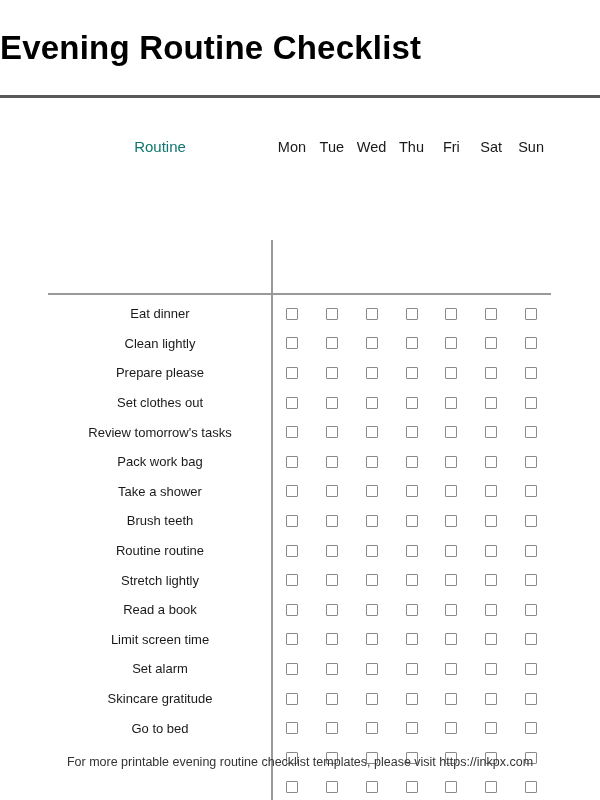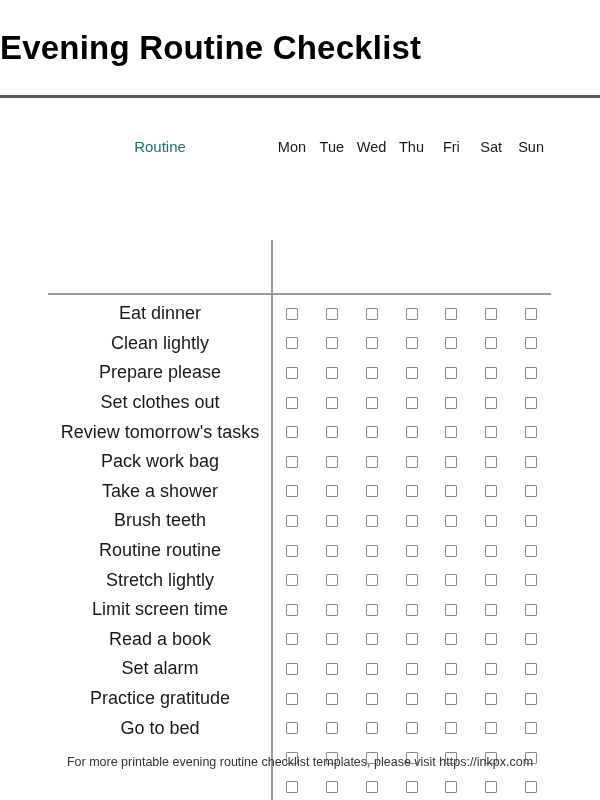--- a/index.html
+++ b/index.html
@@ -126,21 +126,21 @@
 
   .row-label {
     position: absolute;
     left: 48px;
     top: 0;
     width: 224px;
     height: 29.6px;
     display: flex;
     align-items: center;
     justify-content: center;
-    font-size: 18px;
+    font-size: 13px;
     color: #1a1a1a;
     white-space: nowrap;
   }
 
   .row-boxes {
     position: absolute;
     left: 272px;
     top: 0;
     width: 279px;
     height: 29.6px;
@@ -457,20 +457,46 @@
             </div>
             <div class="box-cell">
               <div class="checkbox"></div>
             </div>
             <div class="box-cell">
               <div class="checkbox"></div>
             </div>
           </div>
         </div>
         <div class="row">
+          <div class="row-label">Read a book</div>
+          <div class="row-boxes">
+            <div class="box-cell">
+              <div class="checkbox"></div>
+            </div>
+            <div class="box-cell">
+              <div class="checkbox"></div>
+            </div>
+            <div class="box-cell">
+              <div class="checkbox"></div>
+            </div>
+            <div class="box-cell">
+              <div class="checkbox"></div>
+            </div>
+            <div class="box-cell">
+              <div class="checkbox"></div>
+            </div>
+            <div class="box-cell">
+              <div class="checkbox"></div>
+            </div>
+            <div class="box-cell">
+              <div class="checkbox"></div>
+            </div>
+          </div>
+        </div>
+        <div class="row">
           <div class="row-label">Limit screen time</div>
           <div class="row-boxes">
             <div class="box-cell">
               <div class="checkbox"></div>
             </div>
             <div class="box-cell">
               <div class="checkbox"></div>
             </div>
             <div class="box-cell">
               <div class="checkbox"></div>
@@ -483,46 +509,20 @@
             </div>
             <div class="box-cell">
               <div class="checkbox"></div>
             </div>
             <div class="box-cell">
               <div class="checkbox"></div>
             </div>
           </div>
         </div>
         <div class="row">
-          <div class="row-label">Read a book</div>
-          <div class="row-boxes">
-            <div class="box-cell">
-              <div class="checkbox"></div>
-            </div>
-            <div class="box-cell">
-              <div class="checkbox"></div>
-            </div>
-            <div class="box-cell">
-              <div class="checkbox"></div>
-            </div>
-            <div class="box-cell">
-              <div class="checkbox"></div>
-            </div>
-            <div class="box-cell">
-              <div class="checkbox"></div>
-            </div>
-            <div class="box-cell">
-              <div class="checkbox"></div>
-            </div>
-            <div class="box-cell">
-              <div class="checkbox"></div>
-            </div>
-          </div>
-        </div>
-        <div class="row">
           <div class="row-label">Set alarm</div>
           <div class="row-boxes">
             <div class="box-cell">
               <div class="checkbox"></div>
             </div>
             <div class="box-cell">
               <div class="checkbox"></div>
             </div>
             <div class="box-cell">
               <div class="checkbox"></div>
@@ -535,21 +535,21 @@
             </div>
             <div class="box-cell">
               <div class="checkbox"></div>
             </div>
             <div class="box-cell">
               <div class="checkbox"></div>
             </div>
           </div>
         </div>
         <div class="row">
-          <div class="row-label">Practice gratitude</div>
+          <div class="row-label">Skincare gratitude</div>
           <div class="row-boxes">
             <div class="box-cell">
               <div class="checkbox"></div>
             </div>
             <div class="box-cell">
               <div class="checkbox"></div>
             </div>
             <div class="box-cell">
               <div class="checkbox"></div>
             </div>

